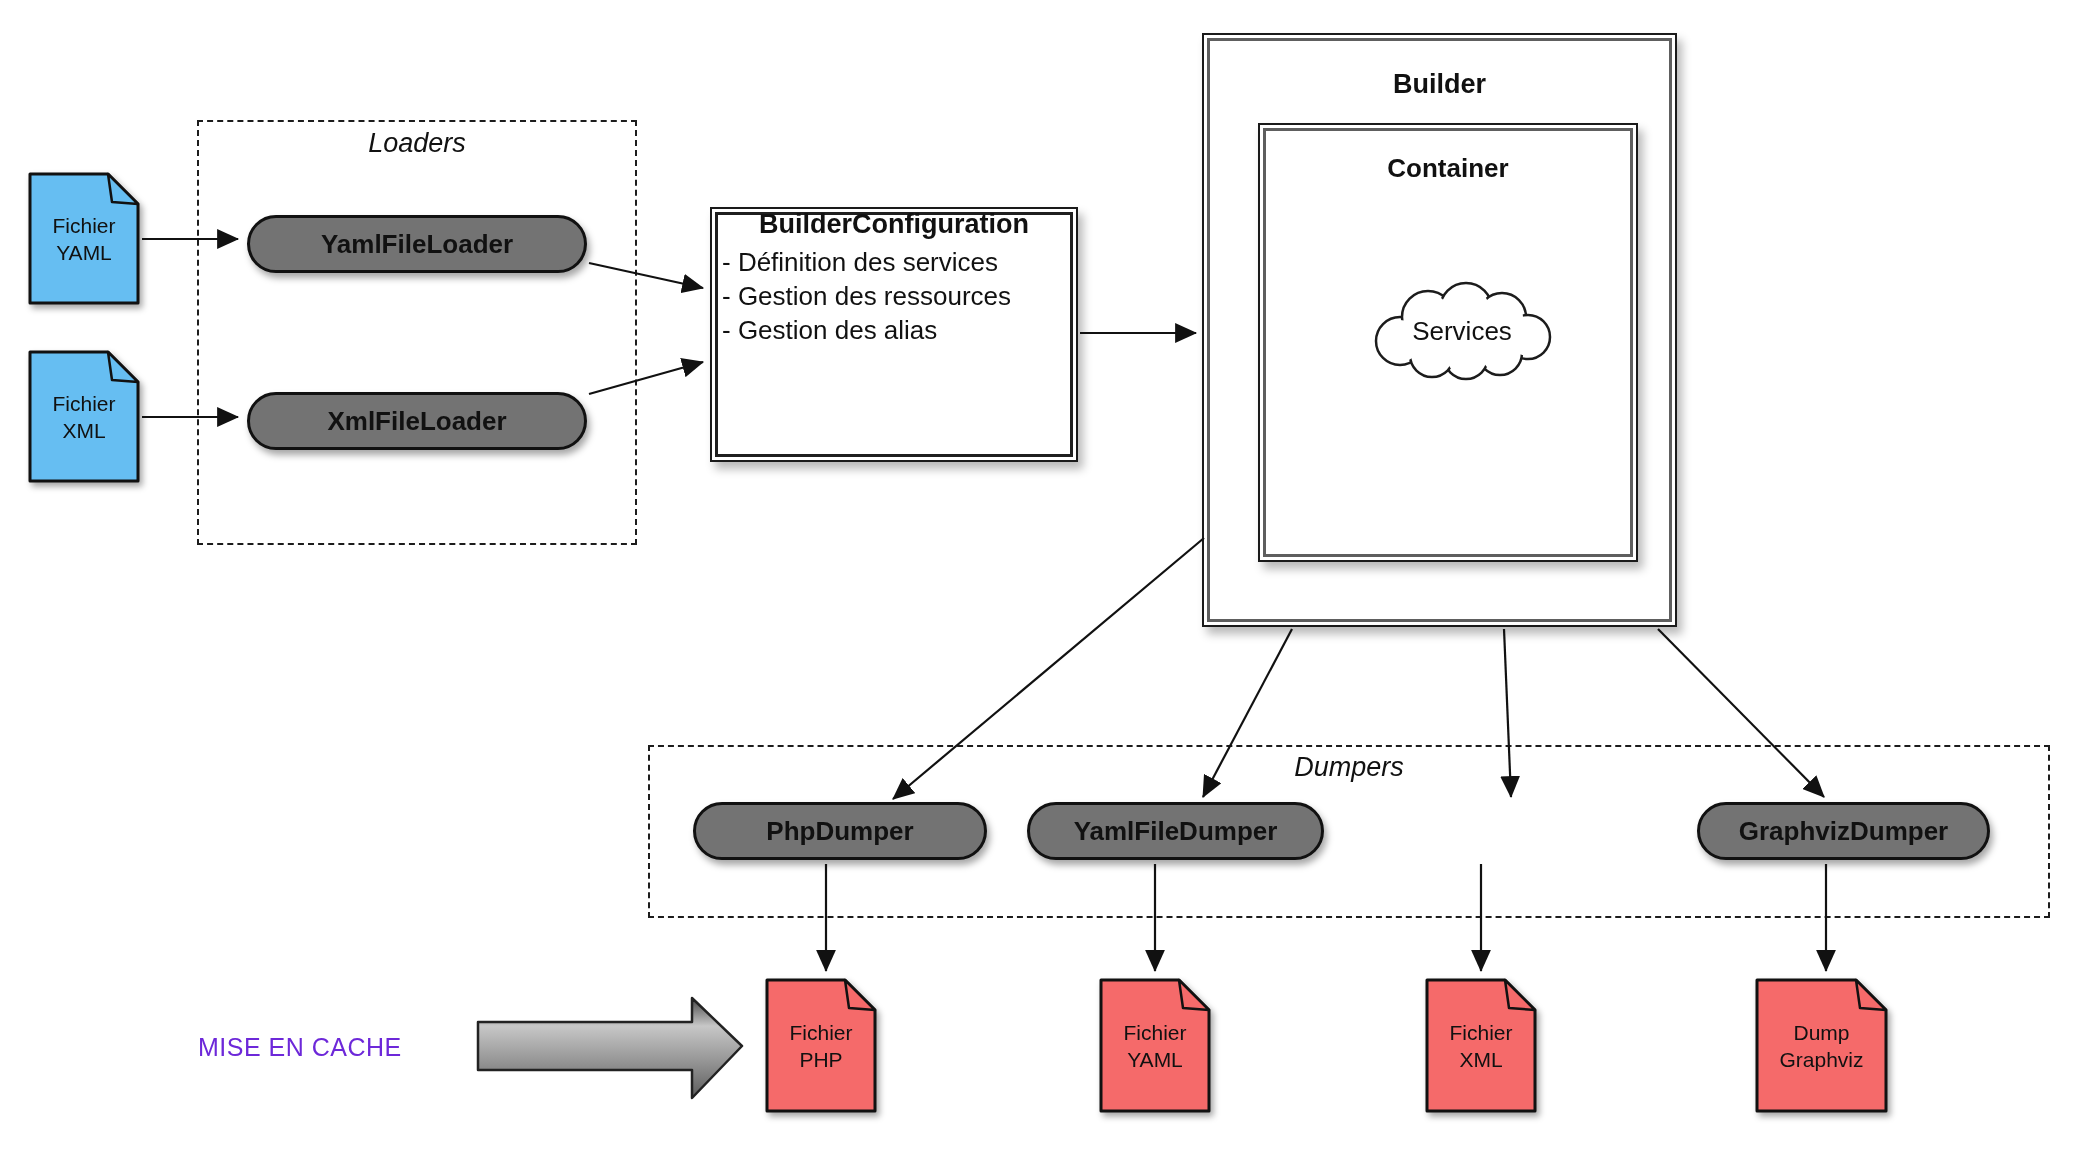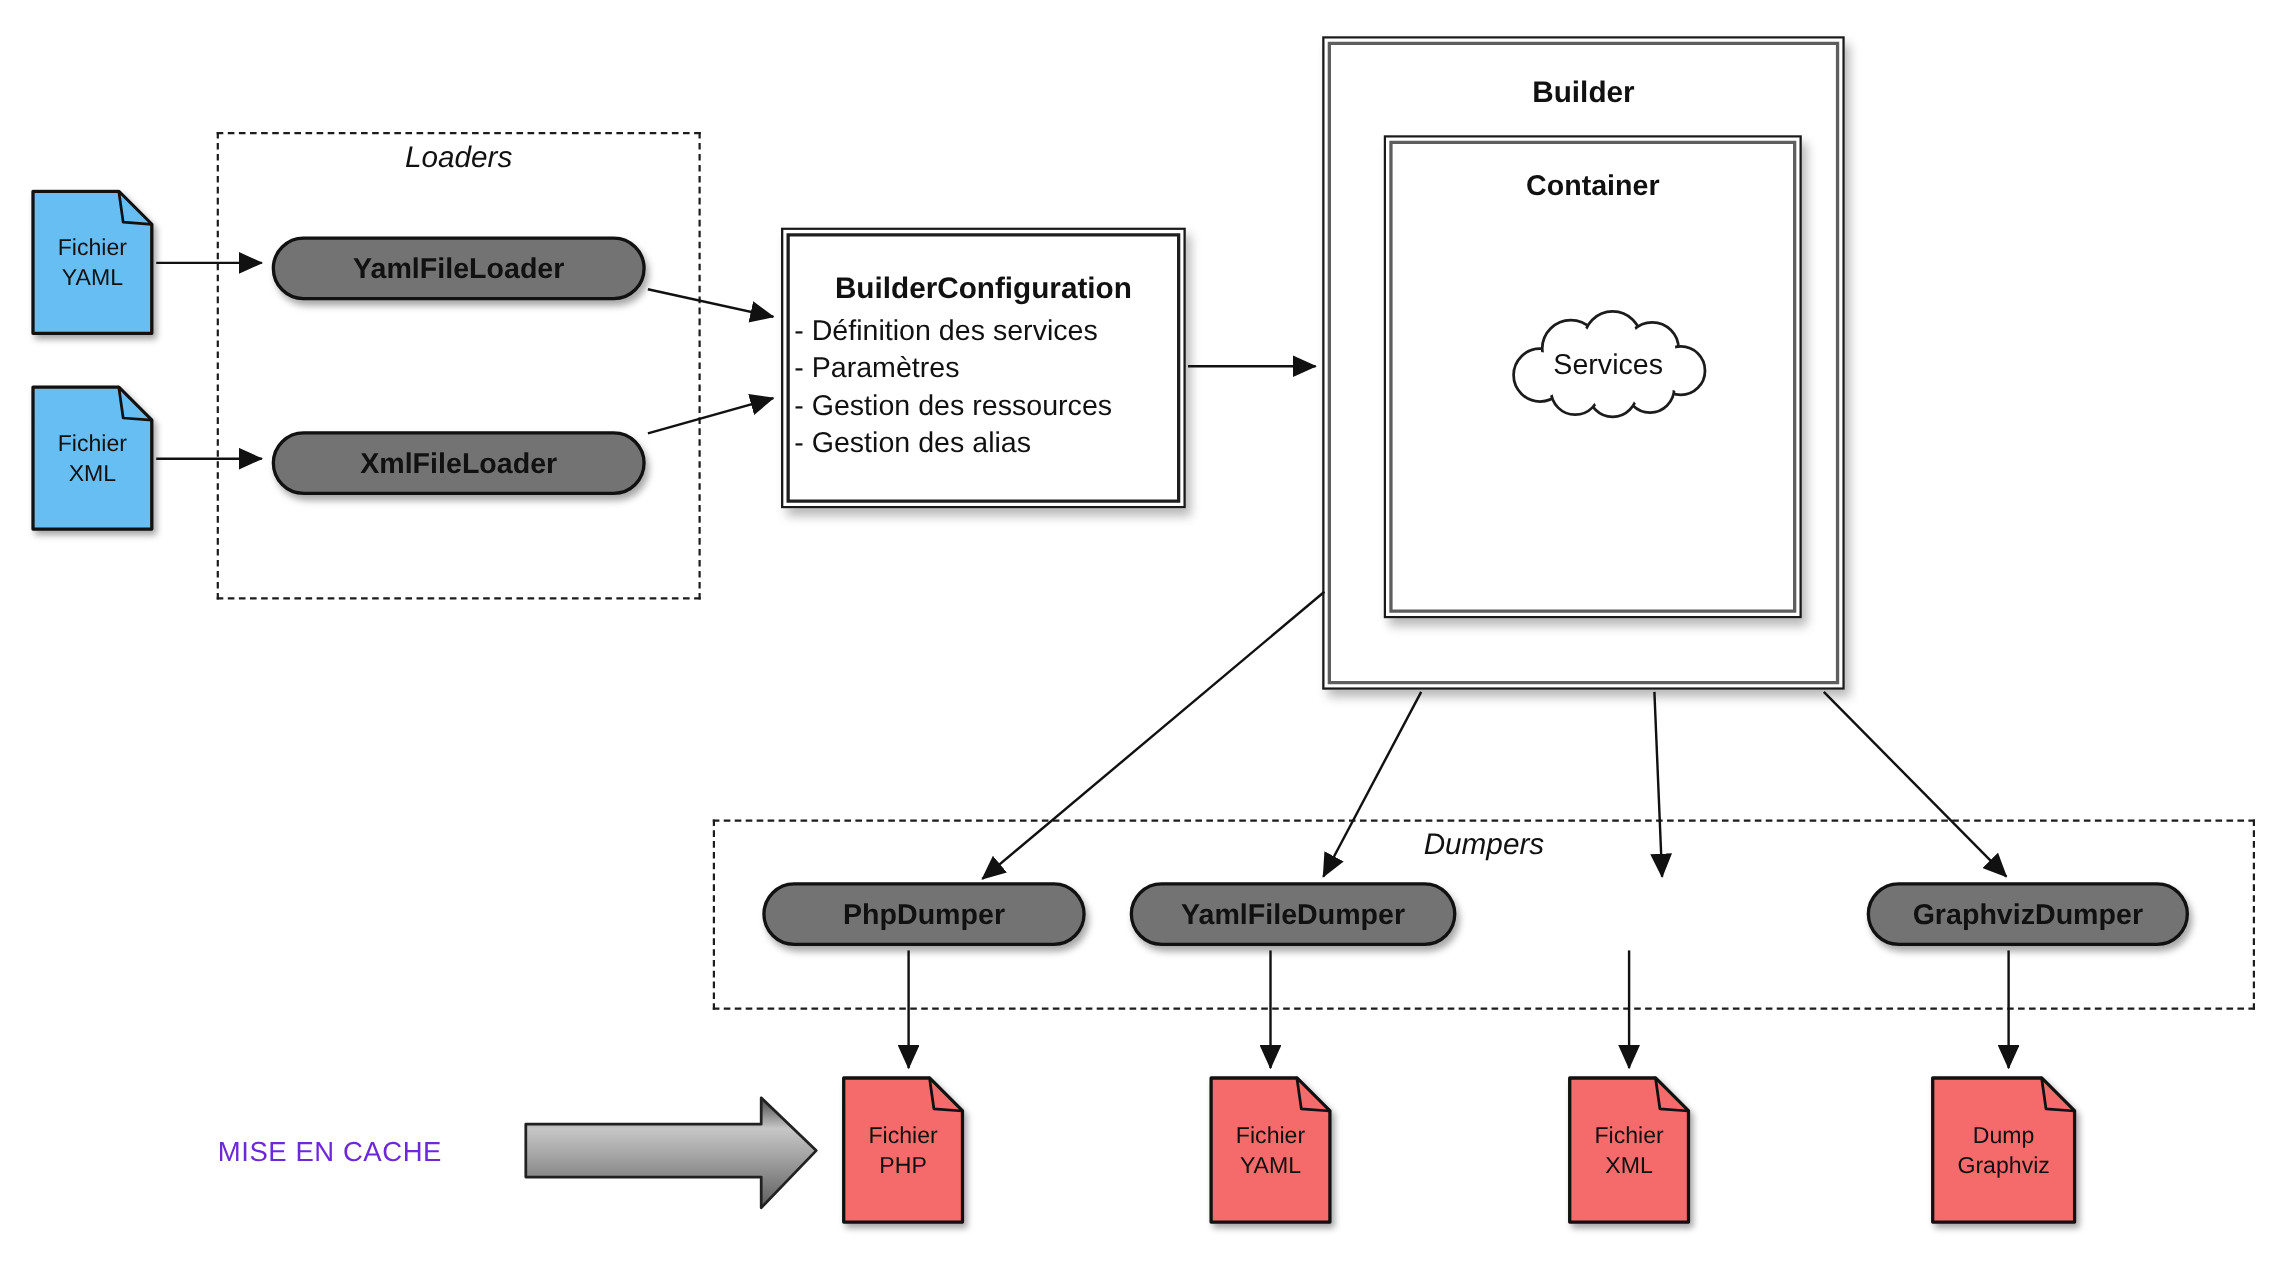--- a/index.html
+++ b/index.html
@@ -39,21 +39,21 @@
   .config-box {
     box-shadow: inset 0 0 0 3px #ffffff, inset 0 0 0 6px #1f1f1f,
                 5px 7px 9px rgba(0,0,0,0.28);
   }
   .box-title {
     position:absolute; left:0; width:100%; text-align:center;
     font-weight:bold; font-size:27px; line-height:30px;
   }
 
   
-  .config-content { position:absolute; inset:0; padding-top:38px; box-sizing:border-box;border-radius:21px; }
+  .config-content { position:absolute; inset:0; box-sizing:border-box;border-radius:21px; }
   .config-title { text-align:center; font-weight:bold; font-size:27px; line-height:30px; margin-bottom:6px; }
   .config-item { font-size:26px; line-height:34px; padding-left:10px; white-space:nowrap; }
 
   
   .file-icon { position:absolute; filter:drop-shadow(3px 4px 3px rgba(0,0,0,0.35)); }
   .file-icon svg { position:absolute; left:0; top:0; }
   .file-label {
     position:absolute; inset:0; display:flex; flex-direction:column;
     align-items:center; justify-content:center; text-align:center;
     font-size:21px; line-height:27px; color:#111;
@@ -102,21 +102,20 @@
   </div>
 
   <div class="pill" style="left:247px; top:392px; width:340px;">
     <span>XmlFileLoader</span>
   </div>
 
   <div class="double-box config-box" style="left:710px; top:207px; width:368px; height:255px;">
     <div class="config-content">
       <div class="config-title">BuilderConfiguration</div>
       <div class="config-item">- Définition des services</div>
-      <div class="config-item">- Paramètres</div>
       <div class="config-item">- Gestion des ressources</div>
       <div class="config-item">- Gestion des alias</div>
     </div>
   </div>
 
   <div class="double-box" style="left:1202px; top:33px; width:475px; height:594px;">
     <div class="box-title" style="top:34px;">Builder</div>
   </div>
 
   <div class="double-box" style="left:1258px; top:123px; width:380px; height:439px;">

